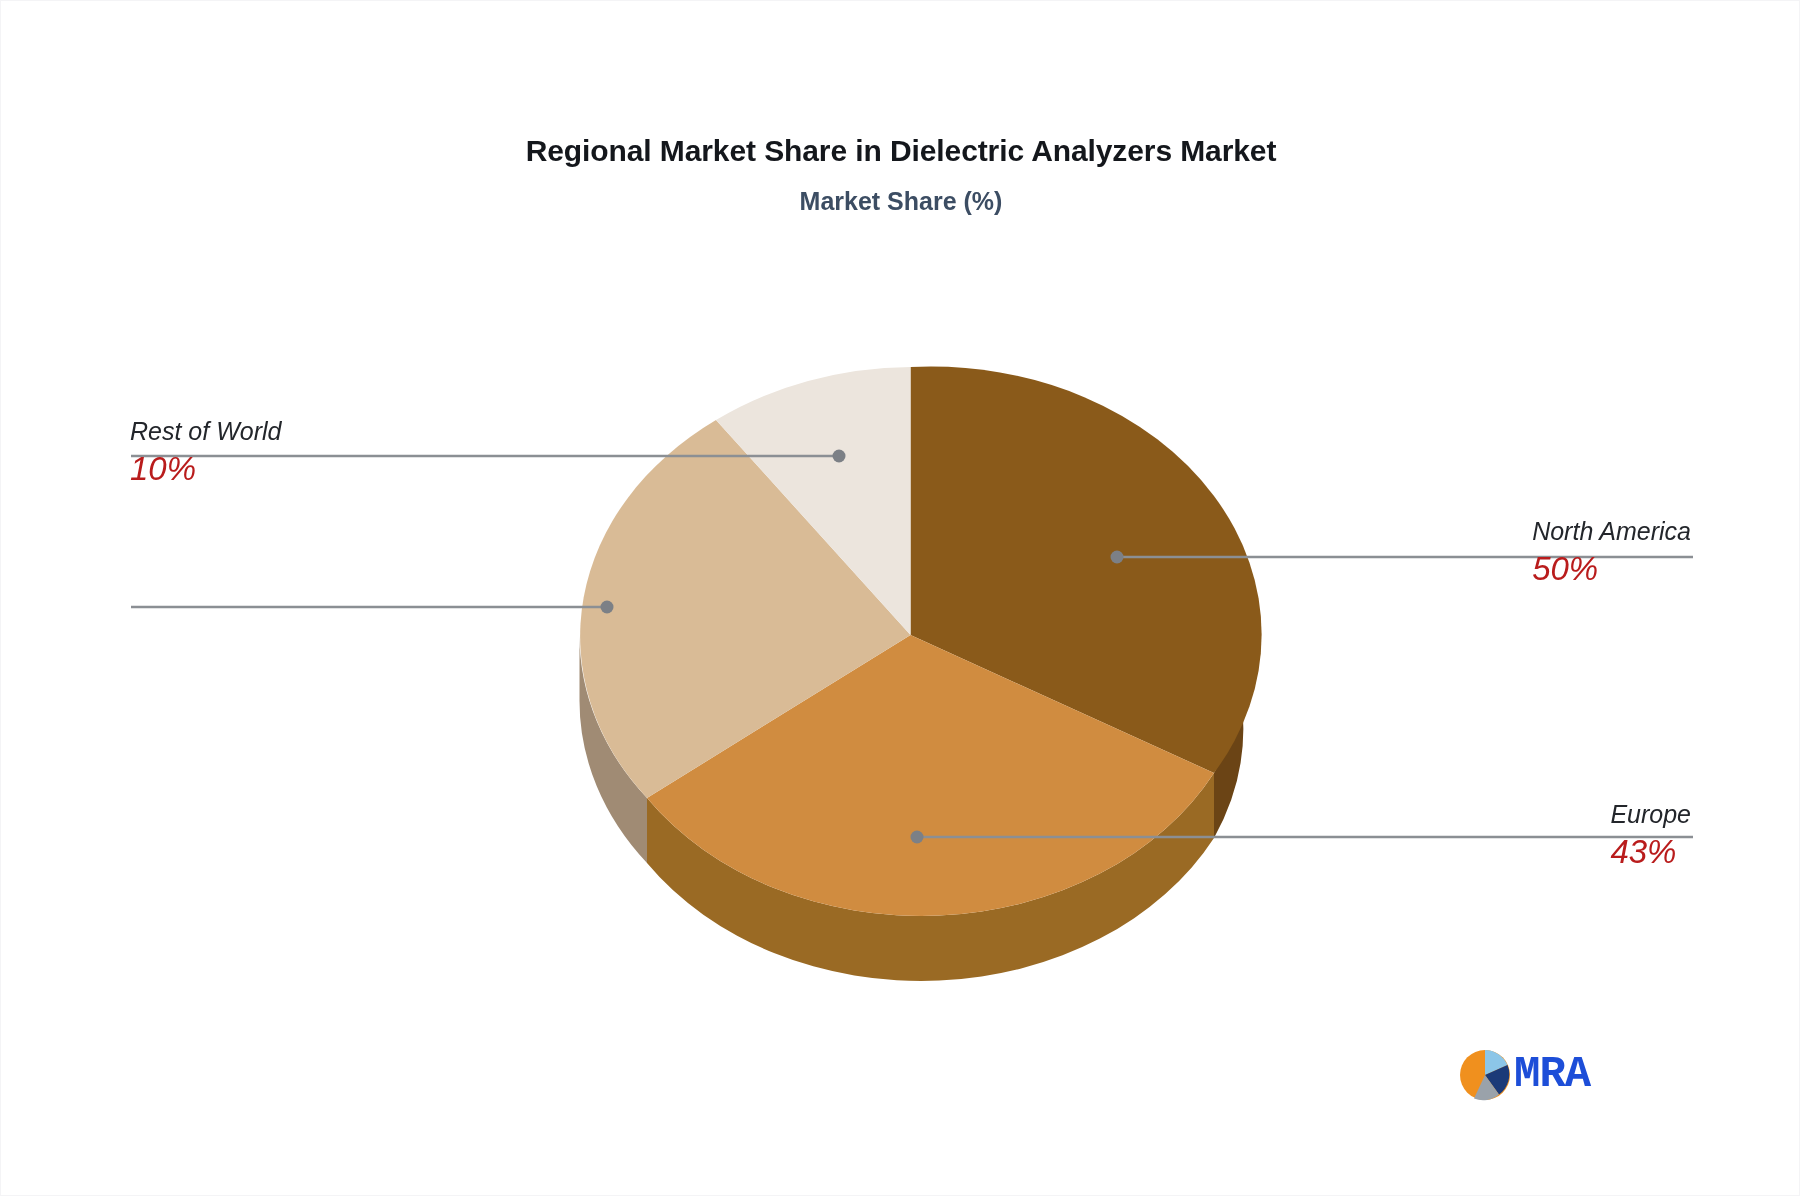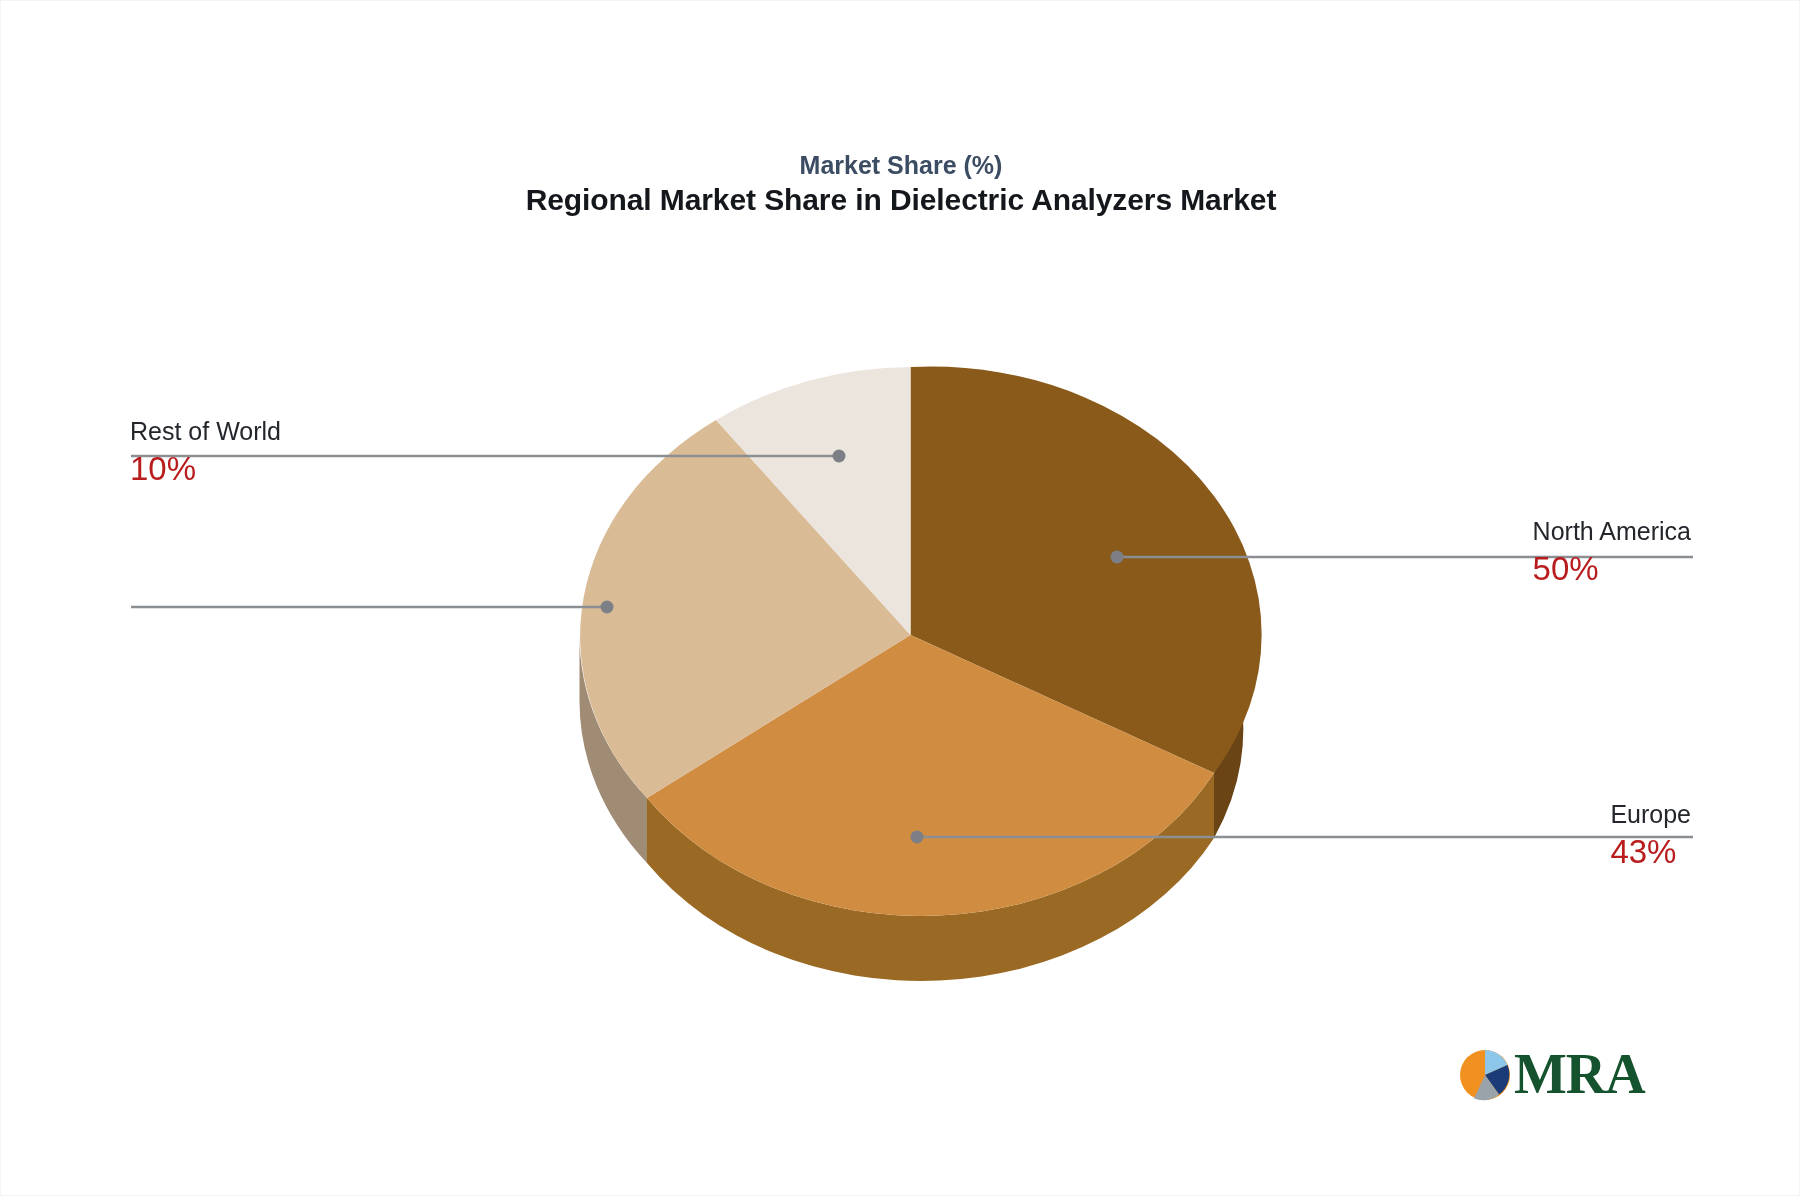--- a/index.html
+++ b/index.html
@@ -48,20 +48,21 @@
     top: 0;
     width: 1800px;
     height: 1196px;
   }
   #pie-svg { position: absolute; left: 0; top: 0; }
 
   
   .callout {
     position: absolute;
     font-family: "Liberation Sans", sans-serif;
+    font-style: italic;
   }
   .callout .cl-name {
     font-size: 25px;
     color: #23262b;
     line-height: 30px;
     white-space: nowrap;
   }
   .callout .cl-value {
     font-size: 33px;
     color: #b91c1c;
@@ -82,36 +83,36 @@
     position: absolute;
     left: 1458px;
     top: 1042px;
     width: 195px;
     height: 66px;
   }
   #logo-text {
     position: absolute;
     left: 55px;
     top: -2px;
-    font-family: Liberation Serif, serif;
-    font-size: 56px;
+    font-family: Liberation Mono, monospace;
+    font-size: 44px;
     font-weight: bold;
-    color: #14532d;
+    color: #1d4ed8;
     letter-spacing: -1px;
     line-height: 66px;
   }
 </style>
 </head>
 <body>
 
 <div id="chart-root">
 
   <div id="title-block">
+    <div id="chart-title">Regional Market Share in Dielectric Analyzers Market</div>
     <div id="chart-subtitle">Market Share (%)</div>
-    <div id="chart-title">Regional Market Share in Dielectric Analyzers Market</div>
   </div>
 
   <div id="pie-area">
     <svg id="pie-svg" width="1800" height="1196" viewBox="0 0 1800 1196">
       <defs>
         <clipPath id="clip-below-center">
           <rect x="540" y="637" width="740" height="380"></rect>
         </clipPath>
       </defs>
 

